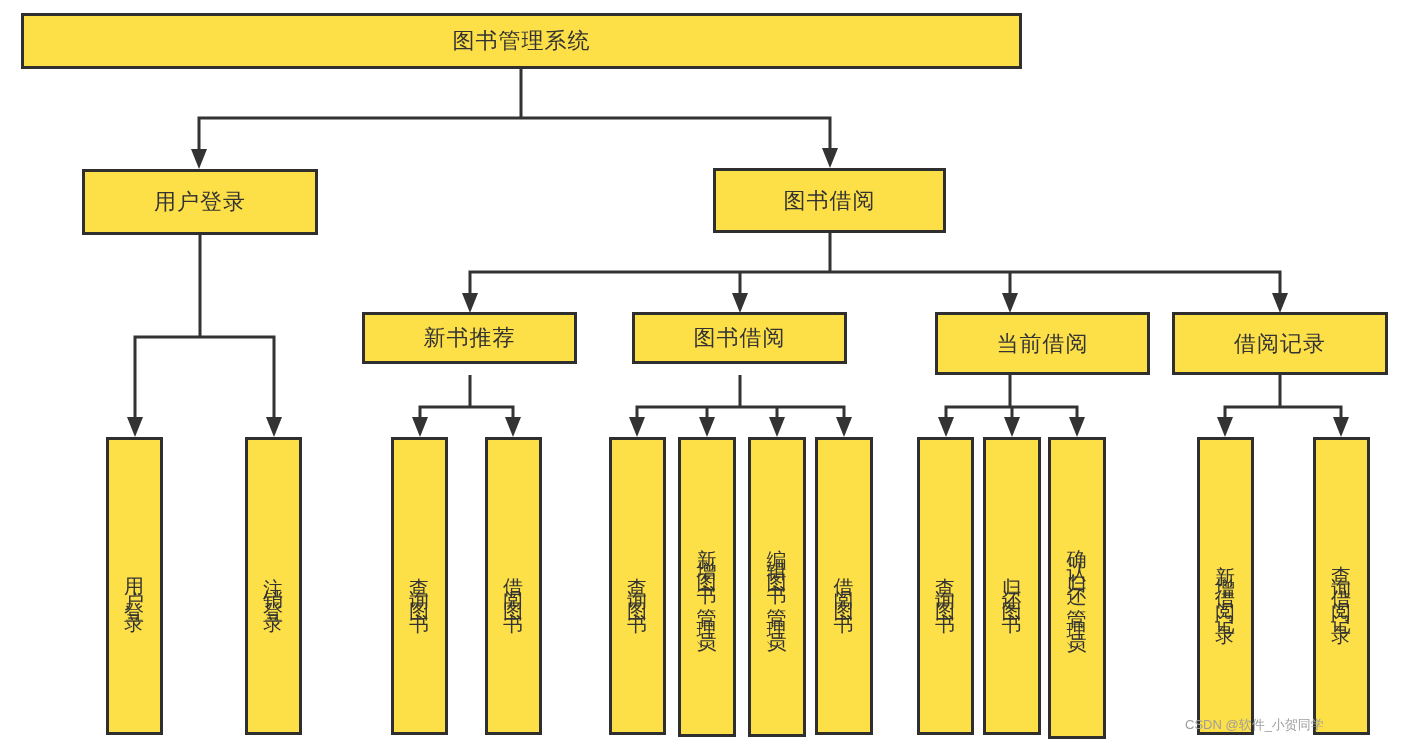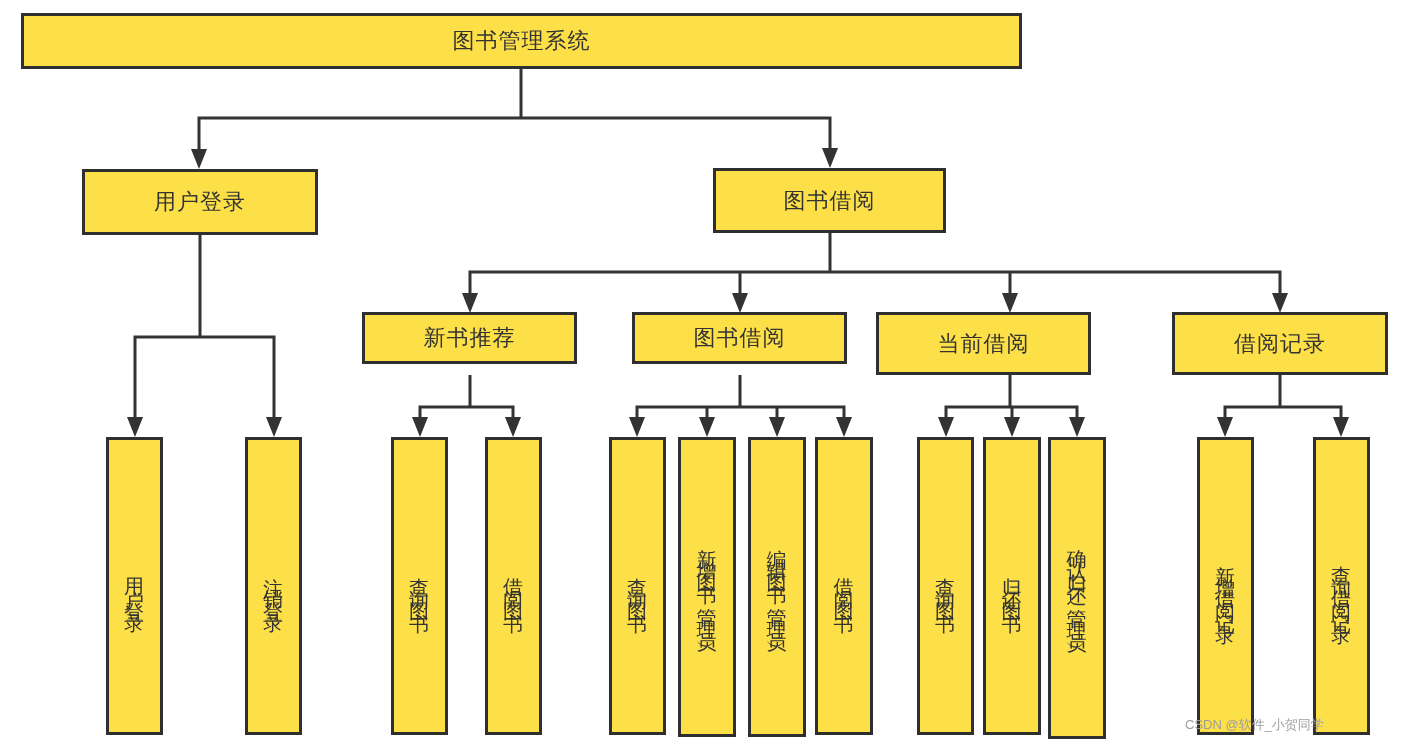--- a/index.html
+++ b/index.html
@@ -96,21 +96,21 @@
     </g>
   </svg>
 
   <div class="box" style="left:21px; top:13px; width:1001px; height:56px;">图书管理系统</div>
 
   <div class="box" style="left:82px; top:169px; width:236px; height:66px;">用户登录</div>
   <div class="box" style="left:713px; top:168px; width:233px; height:65px;">图书借阅</div>
 
   <div class="box" style="left:362px; top:312px; width:215px; height:52px;">新书推荐</div>
   <div class="box" style="left:632px; top:312px; width:215px; height:52px;">图书借阅</div>
-  <div class="box" style="left:876px; top:312px; width:215px; height:63px;">当前借阅</div>
+  <div class="box" style="left:935px; top:312px; width:215px; height:63px;">当前借阅</div>
   <div class="box" style="left:1172px; top:312px; width:216px; height:63px;">借阅记录</div>
 
   <div class="box vbox" style="left:106px; top:437px; width:57px; height:298px;">用户登录</div>
   <div class="box vbox" style="left:245px; top:437px; width:57px; height:298px;">注销登录</div>
 
   <div class="box vbox" style="left:391px; top:437px; width:57px; height:298px;">查询图书</div>
   <div class="box vbox" style="left:485px; top:437px; width:57px; height:298px;">借阅图书</div>
 
   <div class="box vbox" style="left:609px; top:437px; width:57px; height:298px;">查询图书</div>
   <div class="box vbox" style="left:678px; top:437px; width:58px; height:300px;">新增图书（管理员）</div>

